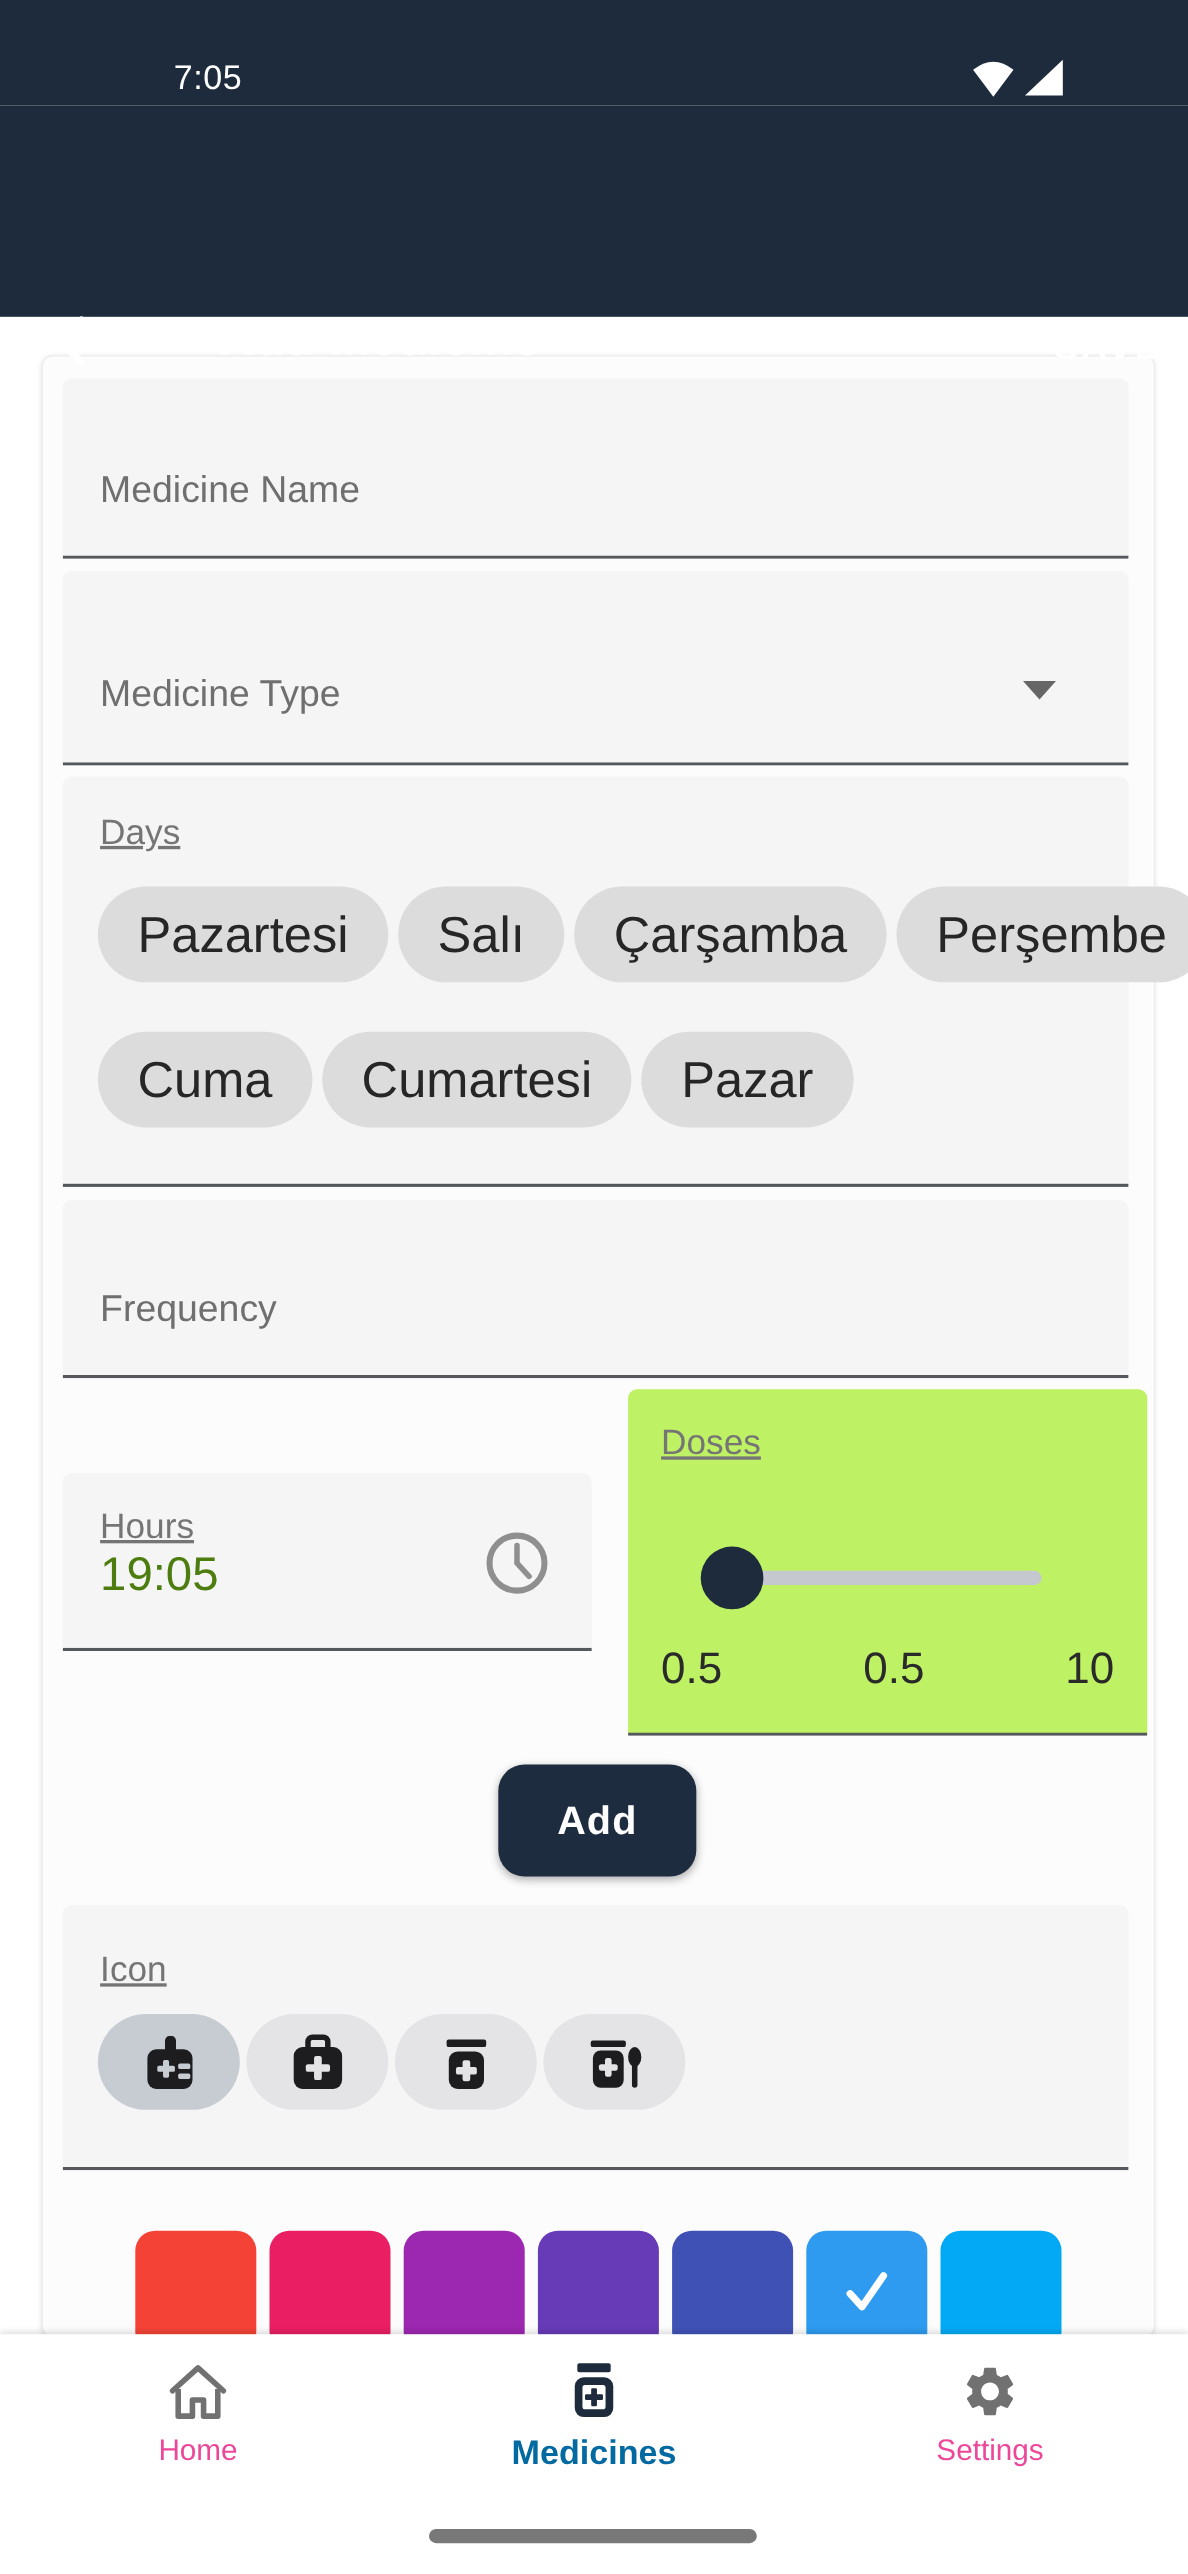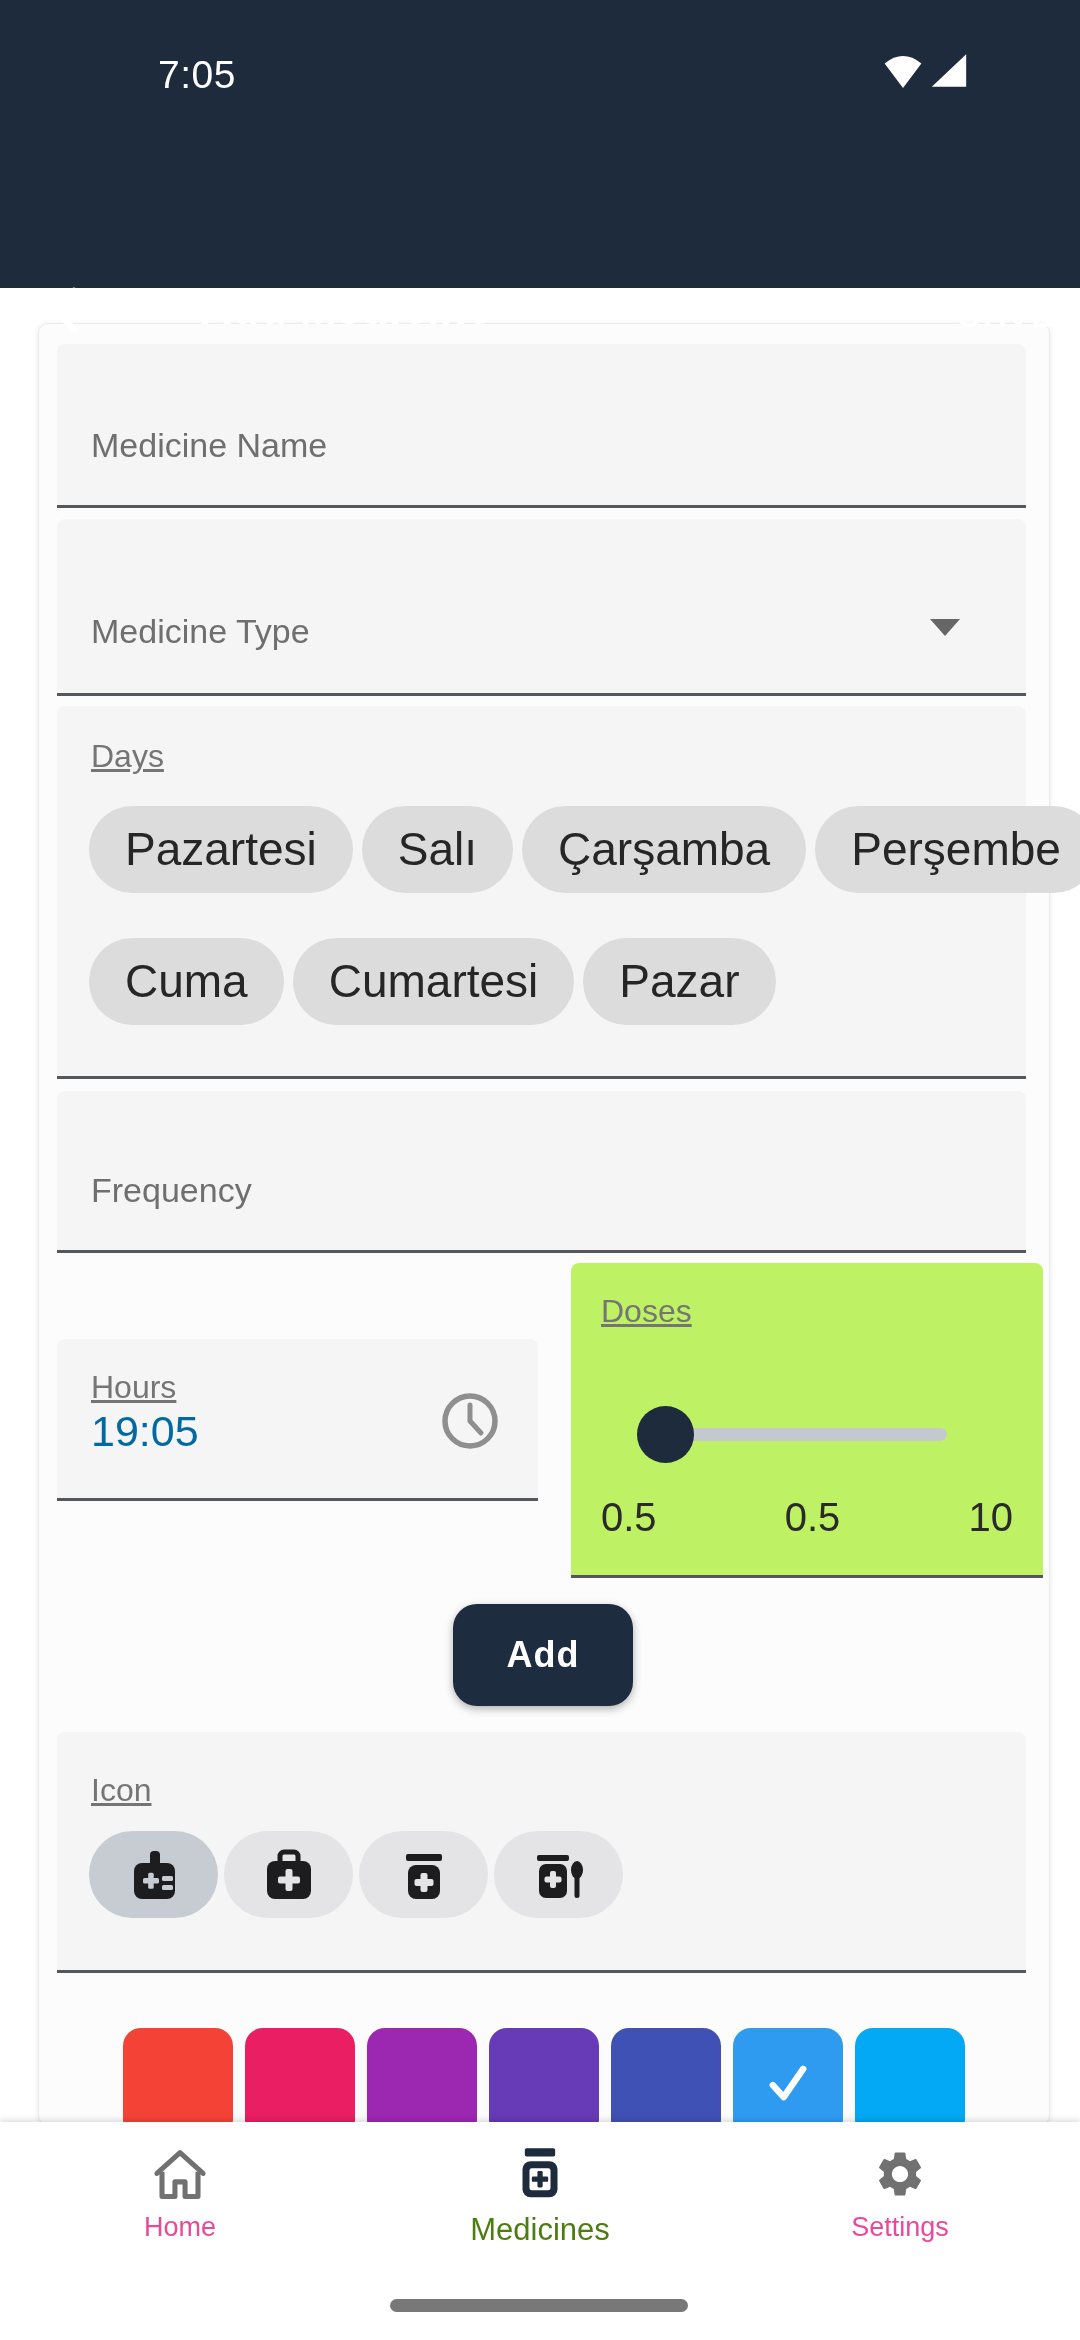--- a/index.html
+++ b/index.html
@@ -5,21 +5,21 @@
   html,body{margin:0;padding:0;}
   body{
     width:1080px;height:2340px;position:relative;overflow:hidden;
     background:#ffffff;font-family:"Liberation Sans","DejaVu Sans",sans-serif;
     -webkit-font-smoothing:antialiased;
   }
   .abs{position:absolute;}
 
   
   .statusbar{left:0;top:0;width:1080px;height:96px;background:#1D2B3D;z-index:30;}
-  .status-time{left:158px;top:53px;color:#fff;font-size:39px;letter-spacing:.5px;}
+  .status-time{left:158px;top:53px;color:#fff;font-size:31px;letter-spacing:.5px;}
   .status-icons{right:112px;top:52px;display:flex;gap:6px;align-items:flex-end;}
   .appbar{left:0;top:96px;width:1080px;height:192px;background:#1D2B3D;z-index:30;}
   .back-btn{left:40px;top:182px;width:70px;height:64px;display:flex;align-items:center;justify-content:center;}
   .appbar-title{left:200px;top:188px;color:#fff;font-size:44px;font-weight:bold;letter-spacing:.5px;}
   .save-btn{right:14px;top:194px;color:#fff;font-size:34px;font-weight:bold;letter-spacing:2px;padding:6px 10px;}
 
   
   .card{
     left:38px;top:323px;width:1010px;height:1800px;background:#FCFCFC;
     border:1px solid #ECECEC;border-radius:10px;
@@ -48,21 +48,21 @@
   .chip-row.r2{top:232px;}
   .chip{
     height:87px;line-height:87px;padding:0 36px;border-radius:44px;
     background:#DCDCDC;color:#262626;font-size:46px;white-space:nowrap;
   }
   .field-freq{top:767px;height:159px;}
   .field-freq .placeholder{position:absolute;left:34px;top:80px;}
 
   .hours-box{top:1015px;width:481px;height:159px;}
   .hours-label{position:absolute;left:34px;top:30px;}
-  .hours-value{position:absolute;left:34px;top:68px;color:#0369a1;font-size:43px;}
+  .hours-value{position:absolute;left:34px;top:68px;color:#4d7c0f;font-size:43px;}
   .clock-icon{position:absolute;left:384px;top:53px;}
 
   .doses-panel{position:absolute;left:532px;top:939px;width:472px;height:312px;
     background:#bef264;border-bottom:3px solid #54575B;border-radius:8px 8px 0 0;}
   .doses-label{position:absolute;left:30px;top:30px;}
   .slider{position:absolute;left:0;top:0;width:100%;height:100%;}
   .slider-track{position:absolute;left:66px;top:165px;width:310px;height:13px;border-radius:7px;background:#C5C9CF;}
   .slider-thumb{position:absolute;left:66px;top:143px;width:57px;height:57px;border-radius:50%;background:#1D2B3D;}
   .slider-scale{position:absolute;left:0;top:232px;width:100%;display:flex;justify-content:space-between;
     padding:0 30px;box-sizing:border-box;color:#2A2A2A;font-size:40px;}
@@ -83,21 +83,21 @@
   .swatch-row{position:absolute;left:84px;top:1704px;display:flex;gap:12px;}
   .swatch{width:110px;height:110px;border-radius:18px;display:flex;align-items:center;justify-content:center;}
 
   
   .bottomnav{left:0;top:2122px;width:1080px;height:218px;background:#ffffff;
     box-shadow:0 -2px 6px rgba(0,0,0,.14);z-index:20;}
   .nav-item{position:absolute;top:0;width:300px;height:170px;display:flex;flex-direction:column;
     align-items:center;}
   .nav-item .nav-icon{margin-top:24px;height:56px;display:flex;align-items:center;}
   .nav-label{margin-top:10px;color:#ec4899;font-size:27px;}
-  .nav-item.active .nav-label{color:#4d7c0f;font-size:31px;font-weight:400;}
+  .nav-item.active .nav-label{color:#0369a1;font-size:31px;font-weight:700;}
   .nav-home{left:30px;}
   .nav-medicines{left:390px;}
   .nav-settings{left:750px;}
   .gesture-pill{left:390px;top:2299px;width:298px;height:13px;border-radius:7px;background:#787878;z-index:25;}
 </style>
 </head>
 <body>
 
 <div class="abs statusbar">
   <span class="abs status-time">7:05</span>

